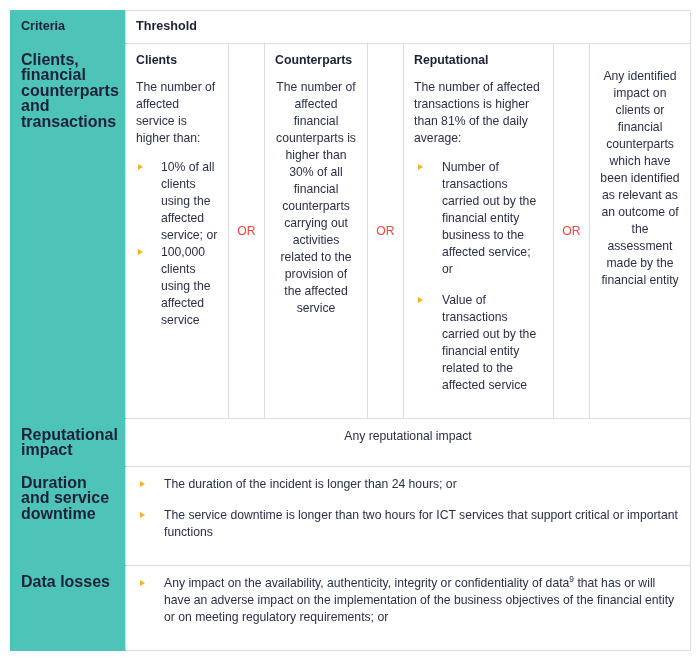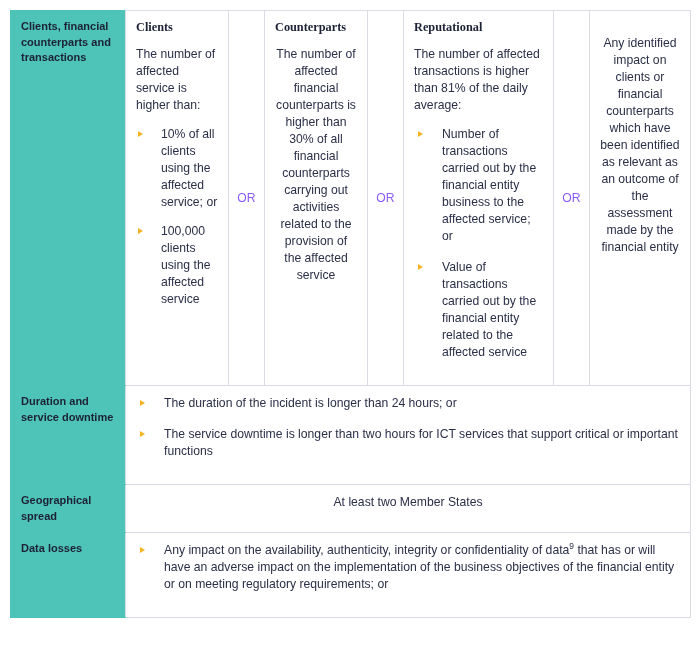--- a/index.html
+++ b/index.html
@@ -34,21 +34,21 @@
     vertical-align: top;
     border: 1px solid #d9dde3;
     padding: 0;
   }
 
   
   .crit-cell {
     background: #4ec3b8;
     color: #1d2136;
     font-weight: bold;
-    font-size: 11px;
+    font-size: 16px;
     line-height: 15.5px;
     padding: 8px 9px 8px 10px !important;
     border-color: #4ec3b8 !important;
     border-right: 1px solid #d9dde3 !important;
   }
   .crit-cell.head {
     font-size: 12.6px;
   }
 
   
@@ -66,51 +66,49 @@
     padding: 9px 10px 10px 10px !important;
     color: #2b2f48;
   }
 
   .sub-head {
     font-weight: bold;
     font-size: 12.3px;
     color: #1d2136;
     margin: 0 0 11px 0;
     line-height: 15px;
-    font-family: Liberation Serif, serif;
   }
 
   .lead {
     margin: 0 0 12px 0;
   }
 
   .plain {
     margin: 0;
     text-align: center;
   }
 
   
   .or-cell {
     text-align: center;
     font-size: 12.2px;
-    color: #8b5cf6;
+    color: #ef4444;
     vertical-align: middle !important;
     padding: 0 2px !important;
   }
 
   
   ul.bul {
     list-style: none;
     margin: 0;
     padding: 0;
   }
   ul.bul > li {
     position: relative;
     padding-left: 25px;
-    margin-bottom: 12px;
     line-height: 17px;
   }
   ul.bul > li:last-child {
     margin-bottom: 16px;
   }
   ul.bul > li .tri {
     position: absolute;
     left: 2px;
     top: 5px;
     width: 0;
@@ -144,20 +142,24 @@
       <col style="width:103px">
       <col style="width:36px">
       <col style="width:103px">
       <col style="width:36px">
       <col style="width:150px">
       <col style="width:36px">
       <col style="width:101px">
     </colgroup>
 
     <tbody>
+        <tr>
+      <td class="crit-cell head">Criteria</td>
+      <td class="thr-head" colspan="7">Threshold</td>
+    </tr>
 
     <tr>
       <td class="crit-cell">Clients, financial counterparts and transactions</td>
 
       <td class="body-cell">
         <div class="sub-head">Clients</div>
         <p class="lead">The number of affected service is higher than:</p>
         <ul class="bul">
           <li>
             <span class="tri"></span>
@@ -194,43 +196,43 @@
         </ul>
       </td>
 
       <td class="or-cell">OR</td>
 
       <td class="body-cell">
         <p class="plain" style="margin-top:15px">Any identified impact on clients or financial counterparts which have been identified as relevant as an outcome of the assessment made by the financial entity</p>
       </td>
     </tr>
 
+    <tr>
+      <td class="crit-cell">Reputational impact</td>
+      <td class="body-cell" colspan="7">
+        <p class="plain">Any reputational impact</p>
+      </td>
+    </tr>
 
     <tr>
       <td class="crit-cell">Duration and service downtime</td>
       <td class="body-cell" colspan="7">
         <ul class="bul wide">
           <li>
             <span class="tri"></span>
             <span>The duration of the incident is longer than 24 hours; or</span>
           </li>
           <li>
             <span class="tri"></span>
             <span>The service downtime is longer than two hours for ICT services that support critical or important functions</span>
           </li>
         </ul>
       </td>
     </tr>
 
-    <tr>
-      <td class="crit-cell">Geographical spread</td>
-      <td class="body-cell" colspan="7">
-        <p class="plain">At least two Member States</p>
-      </td>
-    </tr>
 
     <tr>
       <td class="crit-cell">Data losses</td>
       <td class="body-cell" colspan="7">
         <ul class="bul wide">
           <li>
             <span class="tri"></span>
             <span>Any impact on the availability, authenticity, integrity or confidentiality of data</span><sup>9</sup><span> that has or will have an adverse impact on the implementation of the business objectives of the financial entity or on meeting regulatory requirements; or</span>
           </li>
 

